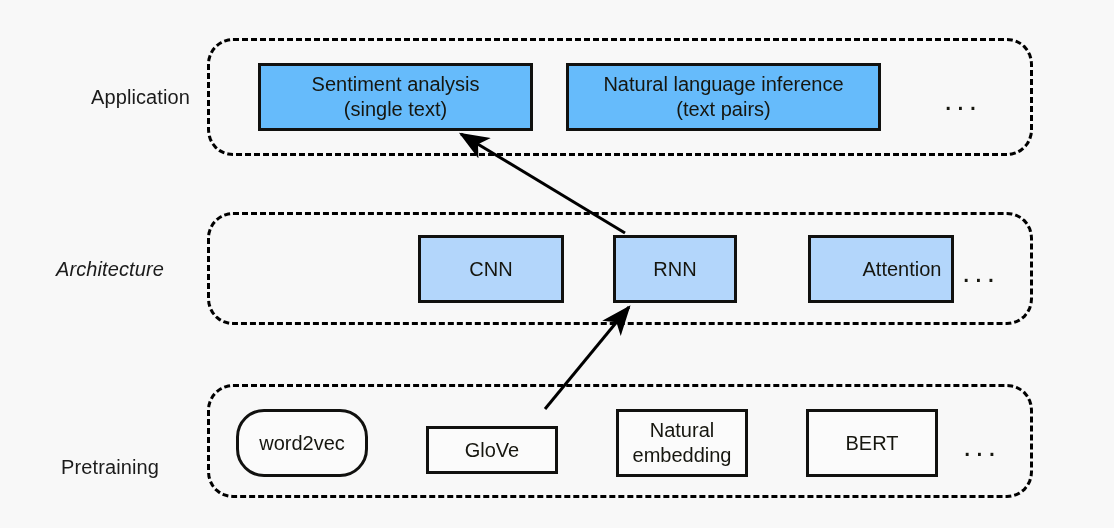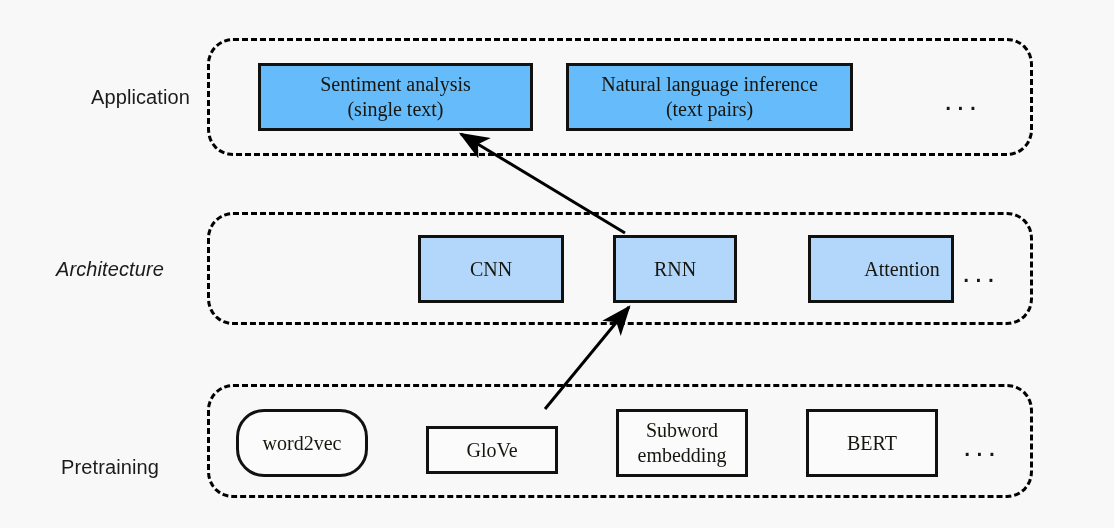--- a/index.html
+++ b/index.html
@@ -52,21 +52,21 @@
     border: 3px solid #11110f;
     display: flex;
     align-items: center;
     justify-content: center;
     text-align: center;
     font-size: 20px;
     color: #16160f;
     line-height: 1.25;
     padding: 0 4px;
   }
-  .node .node-text { display: block; font-family: Liberation Serif, serif; }
+  .node .node-text { display: block; }
 
   .node.app   { background: #66bbfb; }
   .node.arch  { background: #b3d6fb; }
   .node.pre   { background: #fbfbfb; }
 
   
   .ellipsis {
     position: absolute;
     font-size: 30px;
     letter-spacing: 4px;
@@ -98,21 +98,21 @@
 
   <div class="group" style="top:38px; height:118px;"></div>
 
   <div class="node app" style="left:258px; top:63px; width:275px; height:68px;">
     <span>
       <span class="node-text">Sentiment analysis</span>
       <span class="node-text">(single text)</span>
     </span>
   </div>
 
-  <div class="node app" style="left:566px; top:63px; width:287px; height:68px;">
+  <div class="node app" style="left:566px; top:63px; width:315px; height:68px;">
     <span>
       <span class="node-text">Natural language inference</span>
       <span class="node-text">(text pairs)</span>
     </span>
   </div>
 
   <div class="ellipsis" style="left:944px; top:85px;">...</div>
 
   <div class="group" style="top:212px; height:113px;"></div>
 
@@ -136,21 +136,21 @@
   <div class="node pre" style="left:236px; top:409px; width:132px; height:68px;border-radius:28px;">
     <span class="node-text">word2vec</span>
   </div>
 
   <div class="node pre" style="left:426px; top:426px; width:132px; height:48px;">
     <span class="node-text">GloVe</span>
   </div>
 
   <div class="node pre" style="left:616px; top:409px; width:132px; height:68px;">
     <span>
-      <span class="node-text">Subword</span>
+      <span class="node-text">Natural</span>
       <span class="node-text">embedding</span>
     </span>
   </div>
 
   <div class="node pre" style="left:806px; top:409px; width:132px; height:68px;">
     <span class="node-text">BERT</span>
   </div>
 
   <div class="ellipsis" style="left:963px; top:431px;">...</div>
 

